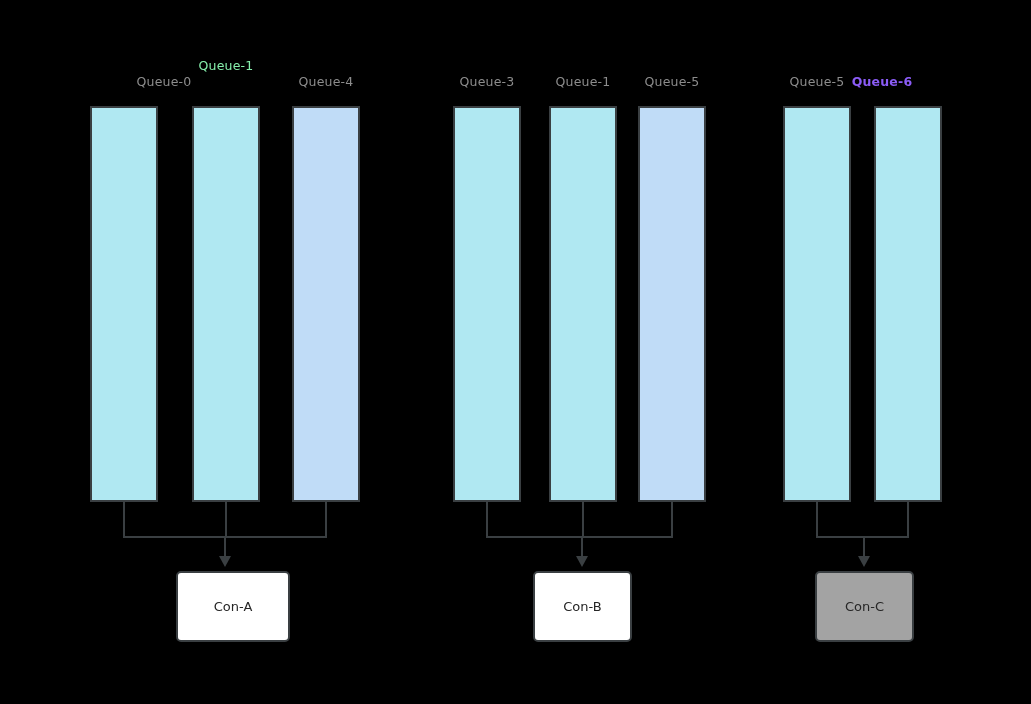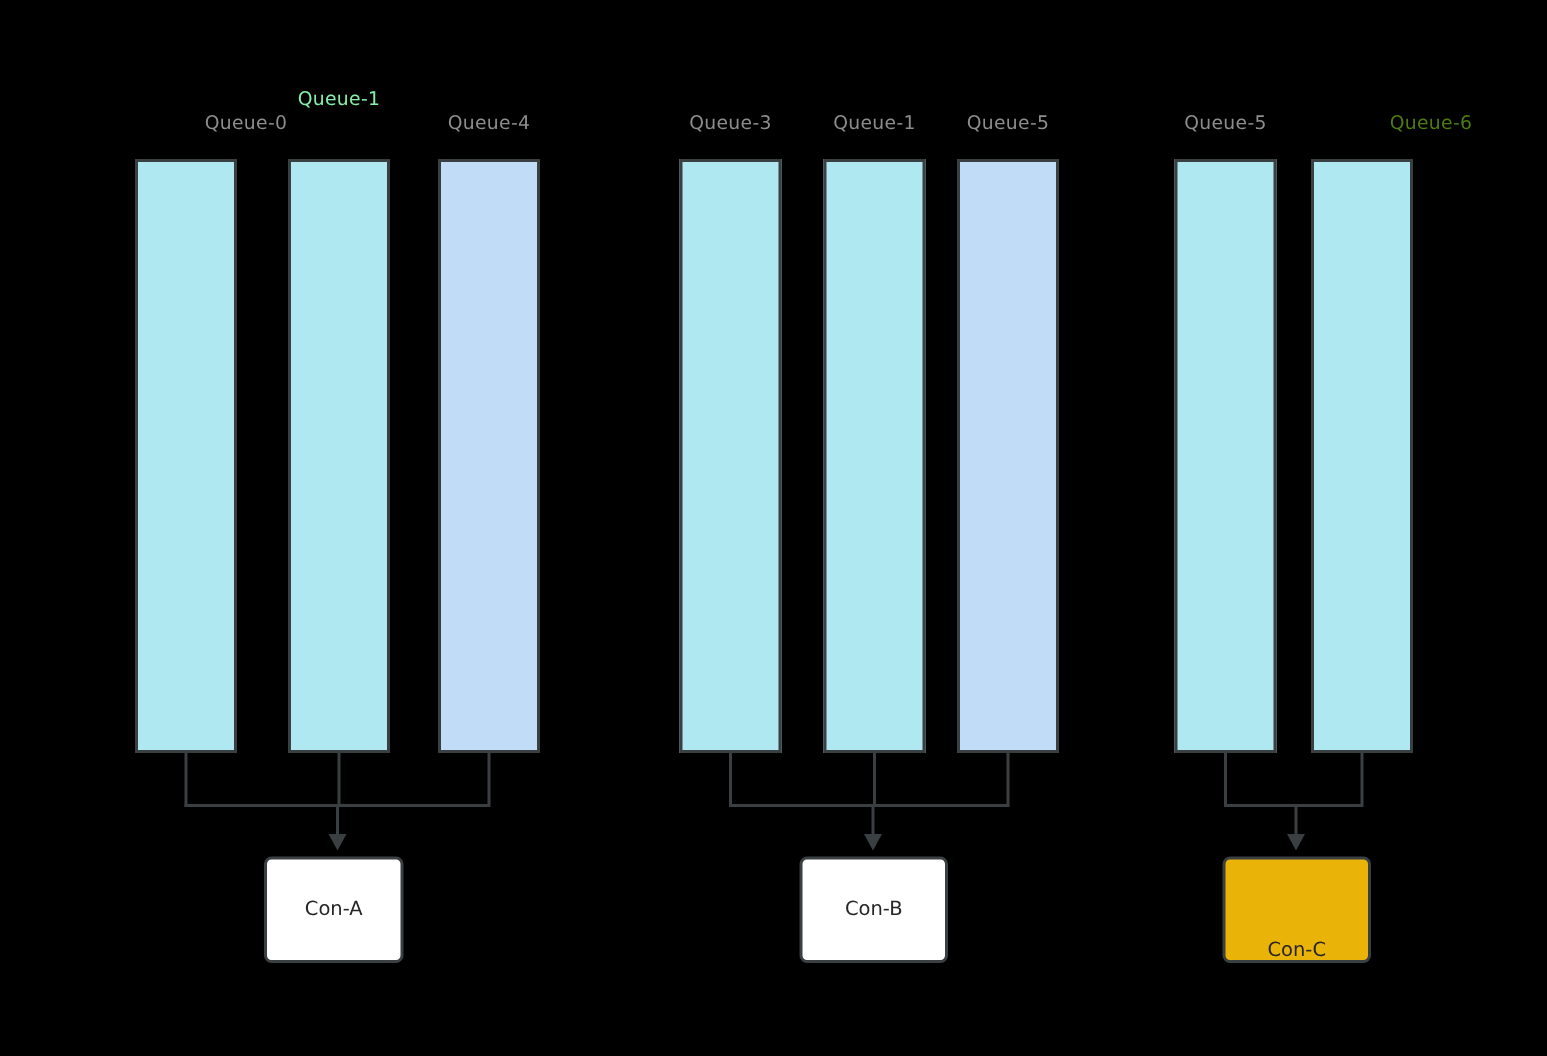--- a/index.html
+++ b/index.html
@@ -82,43 +82,43 @@
     <div class="conn-v" style="left: 123px; top: 502px; height: 36px; background: rgb(58, 63, 66);"></div>
     <div class="queue-label" style="left: 192px; top: 60px; width: 68px; color: #86efac;">Queue-1</div>
     <div class="queue-bar" style="left: 192px; top: 106px; width: 68px; height: 396px; background: rgb(176, 232, 242); border-color: rgb(58, 63, 66);"></div>
     <div class="conn-v" style="left: 225px; top: 502px; height: 36px; background: rgb(58, 63, 66);"></div>
     <div class="queue-label" style="left: 292px; top: 76px; width: 68px; color: rgb(141, 141, 141);">Queue-4</div>
     <div class="queue-bar" style="left: 292px; top: 106px; width: 68px; height: 396px; background: rgb(192, 220, 247); border-color: rgb(58, 63, 66);"></div>
     <div class="conn-v" style="left: 325px; top: 502px; height: 36px; background: rgb(58, 63, 66);"></div>
     <div class="conn-h" style="left: 123px; top: 536px; width: 203px; background: rgb(58, 63, 66);"></div>
     <div class="conn-stem" style="left: 224px; top: 536px; height: 20px; background: rgb(58, 63, 66);"></div>
     <div class="arrow-head" style="left: 219px; top: 556px; border-top-color: rgb(58, 63, 66);"></div>
-    <div class="consumer-box" style="left: 176px; top: 571px; width: 93px; height: 71px; background: rgb(255, 255, 255); border-color: rgb(58, 63, 66);">
+    <div class="consumer-box" style="left: 176px; top: 571px; width: 114px; height: 71px; background: rgb(255, 255, 255); border-color: rgb(58, 63, 66);">
       <span class="consumer-label" style="color: rgb(38, 38, 38);">Con-A</span>
     </div>
     <div class="queue-label" style="left: 453px; top: 76px; width: 68px; color: rgb(141, 141, 141); text-align: center;">Queue-3</div>
     <div class="queue-bar" style="left: 453px; top: 106px; width: 68px; height: 396px; background: rgb(176, 232, 242); border-color: rgb(58, 63, 66);"></div>
     <div class="conn-v" style="left: 486px; top: 502px; height: 36px; background: rgb(58, 63, 66);"></div>
     <div class="queue-label" style="left: 549px; top: 76px; width: 68px; color: rgb(141, 141, 141);">Queue-1</div>
     <div class="queue-bar" style="left: 549px; top: 106px; width: 68px; height: 396px; background: rgb(176, 232, 242); border-color: rgb(58, 63, 66);"></div>
     <div class="conn-v" style="left: 582px; top: 502px; height: 36px; background: rgb(58, 63, 66);"></div>
     <div class="queue-label" style="left: 638px; top: 76px; width: 68px; color: rgb(141, 141, 141);">Queue-5</div>
     <div class="queue-bar" style="left: 638px; top: 106px; width: 68px; height: 396px; background: rgb(192, 220, 247); border-color: rgb(58, 63, 66);"></div>
     <div class="conn-v" style="left: 671px; top: 502px; height: 36px; background: rgb(58, 63, 66);"></div>
     <div class="conn-h" style="left: 487px; top: 536px; width: 185px; background: rgb(58, 63, 66);"></div>
     <div class="conn-stem" style="left: 581px; top: 536px; height: 20px; background: rgb(58, 63, 66);"></div>
     <div class="arrow-head" style="left: 576px; top: 556px; border-top-color: rgb(58, 63, 66);"></div>
     <div class="consumer-box" style="left: 533px; top: 571px; width: 99px; height: 71px; background: rgb(255, 255, 255); border-color: rgb(58, 63, 66);">
       <span class="consumer-label" style="color: rgb(38, 38, 38);">Con-B</span>
     </div>
     <div class="queue-label" style="left: 783px; top: 76px; width: 68px; color: rgb(141, 141, 141);">Queue-5</div>
     <div class="queue-bar" style="left: 783px; top: 106px; width: 68px; height: 396px; background: rgb(176, 232, 242); border-color: rgb(58, 63, 66);"></div>
     <div class="conn-v" style="left: 816px; top: 502px; height: 36px; background: rgb(58, 63, 66);"></div>
-    <div class="queue-label" style="left: 920px; top: 76px; width: 68px; color: #4d7c0f;">Queue-6</div>
+    <div class="queue-label" style="left: 848px; top: 76px; width: 68px; color: #8b5cf6; font-weight: bold;">Queue-6</div>
     <div class="queue-bar" style="left: 874px; top: 106px; width: 68px; height: 396px; background: rgb(176, 232, 242); border-color: rgb(58, 63, 66);"></div>
     <div class="conn-v" style="left: 907px; top: 502px; height: 36px; background: rgb(58, 63, 66);"></div>
     <div class="conn-h" style="left: 817px; top: 536px; width: 91px; background: rgb(58, 63, 66);"></div>
     <div class="conn-stem" style="left: 863px; top: 536px; height: 20px; background: rgb(58, 63, 66);"></div>
     <div class="arrow-head" style="left: 858px; top: 556px; border-top-color: rgb(58, 63, 66);"></div>
-    <div class="consumer-box" style="left: 815px; top: 571px; width: 99px; height: 71px; background: #eab308; border-color: rgb(58, 63, 66); align-items: flex-end;">
+    <div class="consumer-box" style="left: 815px; top: 571px; width: 99px; height: 71px; background: #a3a3a3; border-color: rgb(58, 63, 66);">
       <span class="consumer-label" style="color: rgb(38, 38, 38);">Con-C</span>
     </div>
   </div>
 
 </body></html>

